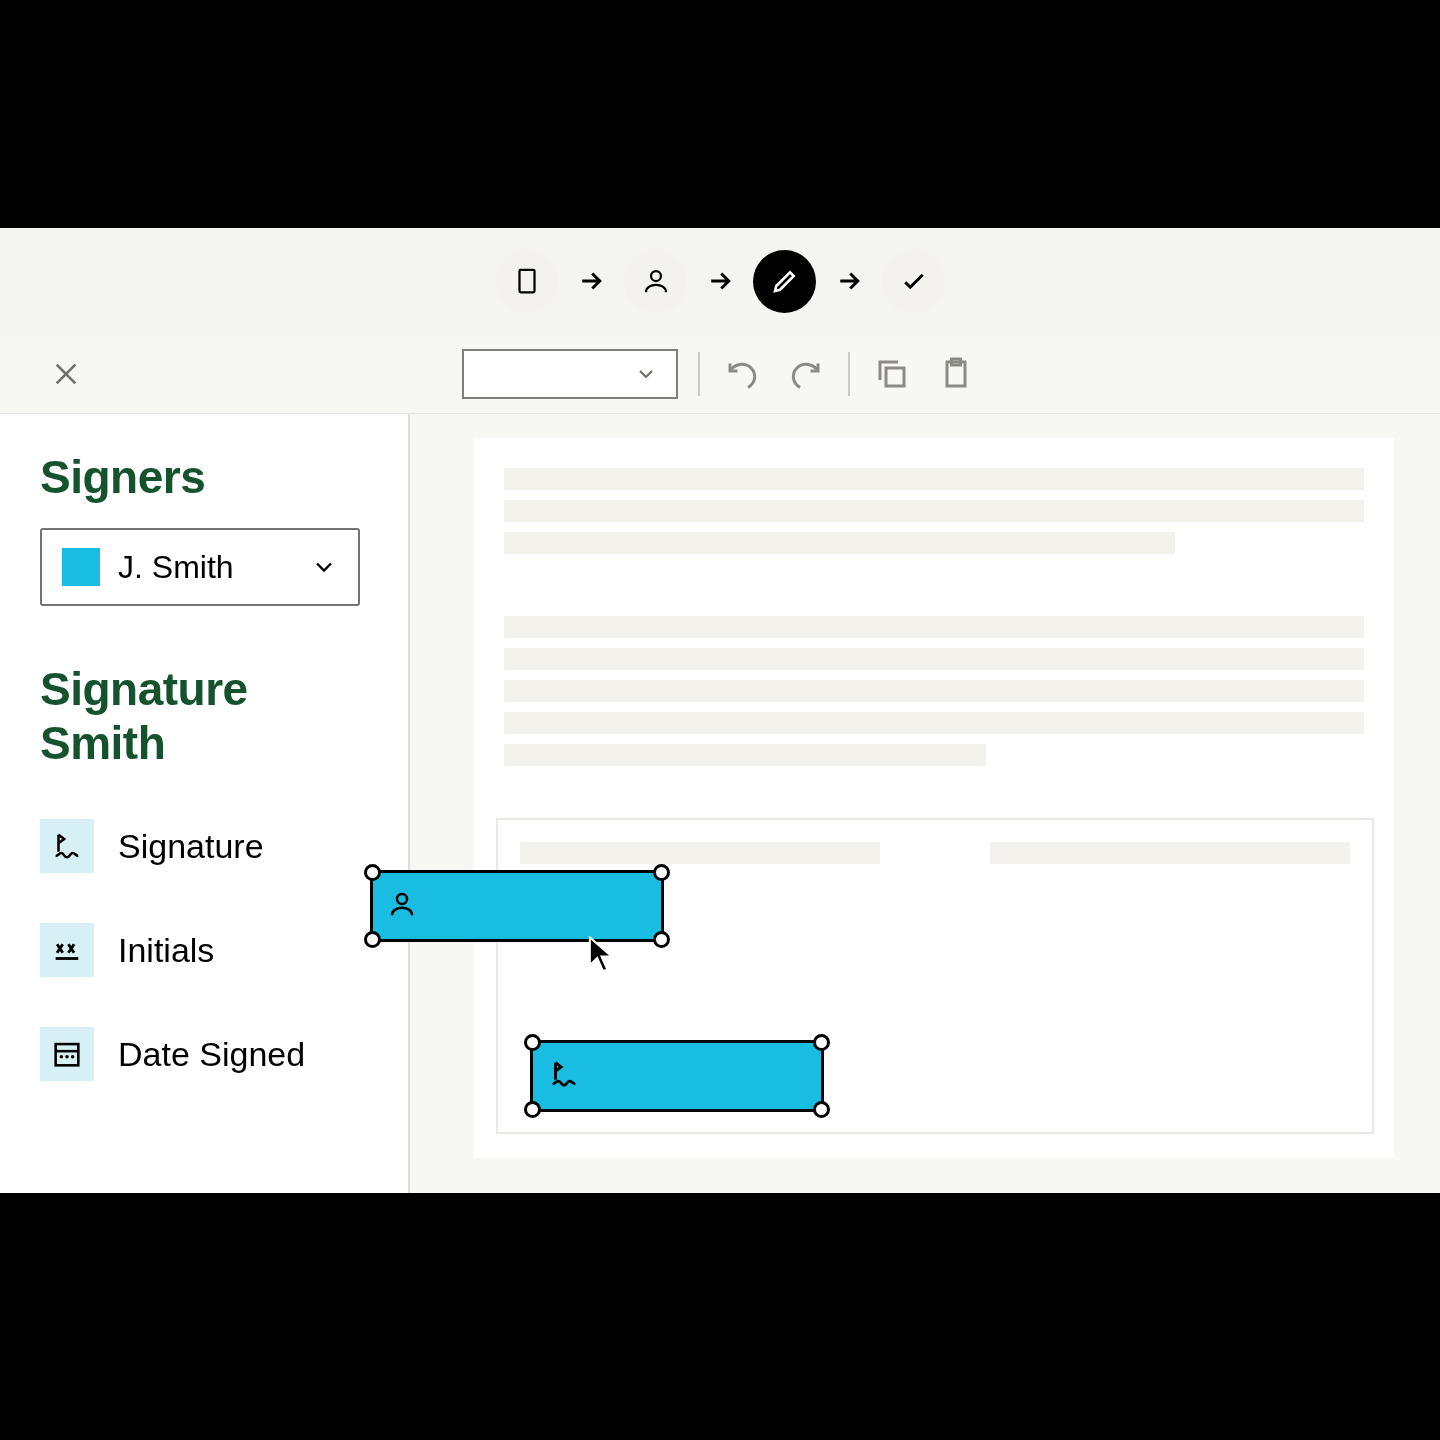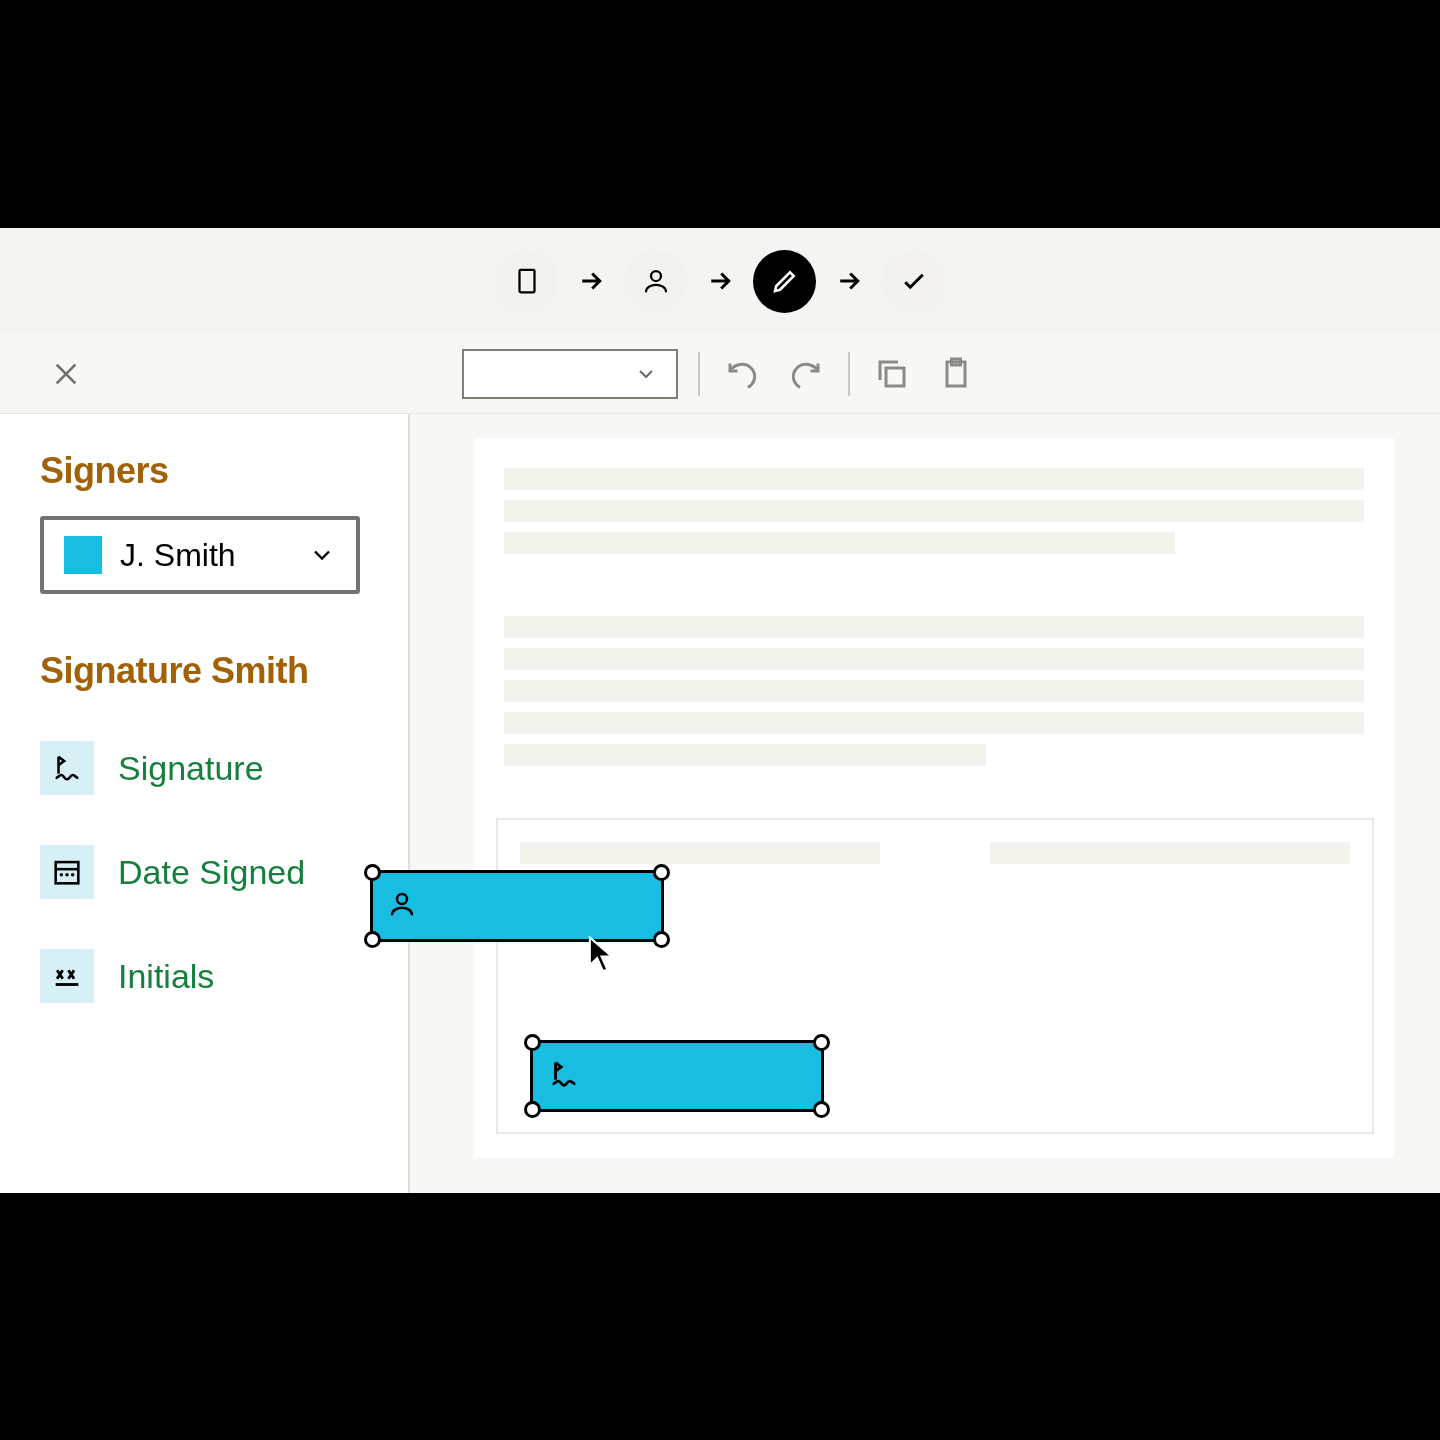--- a/index.html
+++ b/index.html
@@ -91,30 +91,30 @@
     bottom: 0;
     display: flex;
   }
   .sidebar {
     width: 410px;
     border-right: 2px solid #e0ded8;
     padding: 36px 40px;
     background: #fff;
   }
   .section-title {
-    font-size: 36px;
+    font-size: 46px;
     font-weight: 700;
-    color: #a16207;
+    color: #14532d;
     margin-bottom: 24px;
     letter-spacing: -0.5px;
   }
   .signer-select {
     width: 320px;
     height: 78px;
-    border: 4px solid #737373;
+    border: 2px solid #737373;
     border-radius: 3px;
     display: flex;
     align-items: center;
     padding: 0 20px;
     gap: 18px;
     margin-bottom: 56px;
   }
   .signer-swatch {
     width: 38px;
     height: 38px;
@@ -137,21 +137,21 @@
   .field-icon-box {
     width: 54px;
     height: 54px;
     background: #d6f0f6;
     display: flex;
     align-items: center;
     justify-content: center;
   }
   .field-label {
     font-size: 34px;
-    color: #15803d;
+    color: #000000;
   }
   
   .canvas-area {
     flex: 1;
     background: #f7f7f4;
     position: relative;
     padding: 24px 24px;
   }
   .document {
     background: #fff;
@@ -314,38 +314,38 @@
             <svg width="34" height="34" viewBox="0 0 24 24" fill="none" stroke="#000" stroke-width="1.8">
               <path d="M6 4v12"></path>
                 <path d="M6 4l4 3-4 3"></path>
                 <path d="M4 19c2 0 2-2 4-2s2 3 4 3 2-3 4-3 2 2 4 2"></path>
             </svg>
           </div>
           <div class="field-label">Signature</div>
         </div>
         <div class="field-item">
           <div class="field-icon-box">
+            <svg width="34" height="34" viewBox="0 0 24 24" fill="none" stroke="#000" stroke-width="2">
+              <path d="M5 8l4 6M9 8l-4 6"></path>
+                <path d="M13 8l4 6M17 8l-4 6"></path>
+                <path d="M4 18h16"></path>
+            </svg>
+          </div>
+          <div class="field-label">Initials</div>
+        </div>
+        <div class="field-item">
+          <div class="field-icon-box">
             <svg width="34" height="34" viewBox="0 0 24 24" fill="none" stroke="#000" stroke-width="1.8">
               <rect x="4" y="5" width="16" height="15"></rect>
                 <path d="M4 10h16"></path>
                 <path d="M8 14h0M12 14h0M16 14h0" stroke-linecap="round" stroke-width="2.5"></path>
             </svg>
           </div>
           <div class="field-label">Date Signed</div>
         </div>
-        <div class="field-item">
-          <div class="field-icon-box">
-            <svg width="34" height="34" viewBox="0 0 24 24" fill="none" stroke="#000" stroke-width="2">
-              <path d="M5 8l4 6M9 8l-4 6"></path>
-                <path d="M13 8l4 6M17 8l-4 6"></path>
-                <path d="M4 18h16"></path>
-            </svg>
-          </div>
-          <div class="field-label">Initials</div>
-        </div>
       </div>
     </div>
 
     <div class="canvas-area">
       <div class="document">
         <div class="doc-line"></div>
         <div class="doc-line"></div>
         <div class="doc-line short"></div>
         <div class="doc-gap"></div>
         <div class="doc-line"></div>

